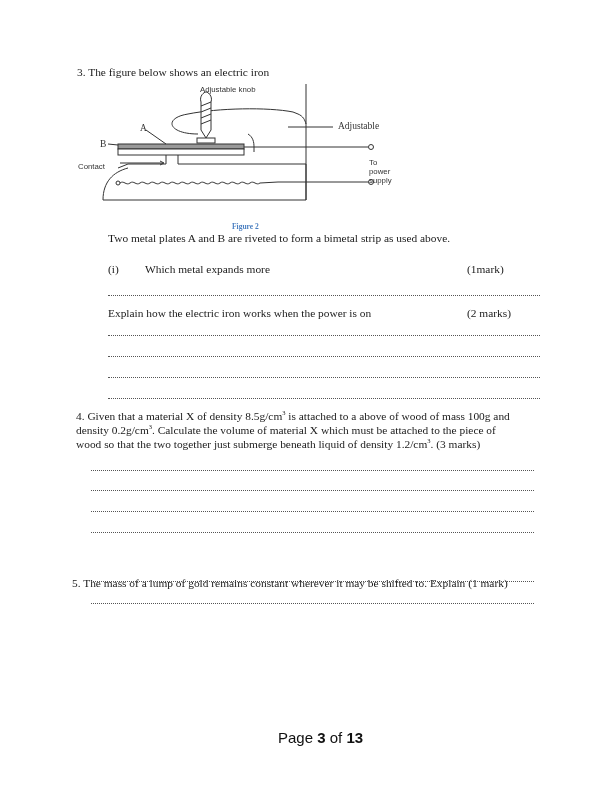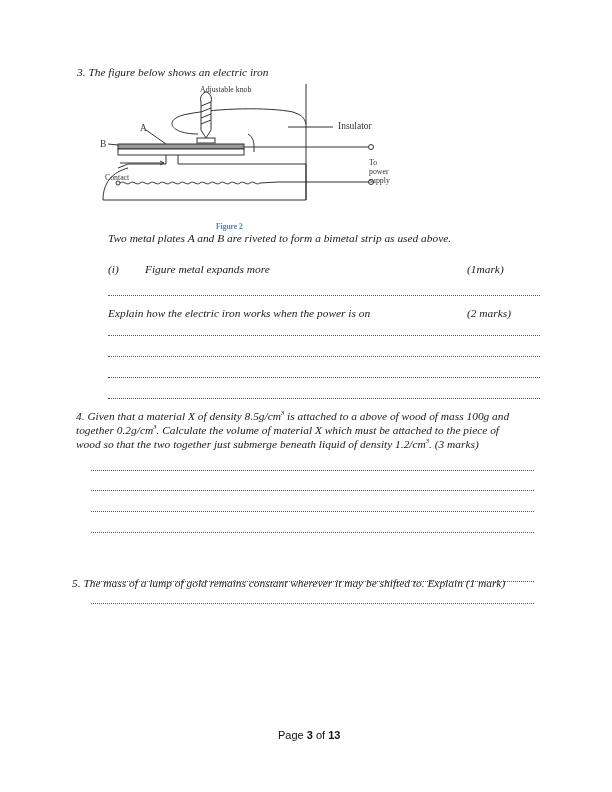--- a/index.html
+++ b/index.html
@@ -1,24 +1,24 @@
 <!DOCTYPE html>
 <html><head>
   <meta charset="utf-8">
   <style>
     html, body { margin:0; padding:0; background:#ffffff; }
     body { width:612px; height:792px; position:relative; overflow:hidden;
            font-family:"Liberation Serif", serif; color:#1a1a1a; }
     .abs { position:absolute; }
-    .txt { font-size:11.4px; line-height:13px; white-space:nowrap;font-style:italic; }
+    .txt { font-size:11.4px; line-height:13px; white-space:nowrap; }
     .dots { position:absolute; height:0; border-top:1.2px dotted #555; }
     .fig-caption { font-size:7.5px; color:#4a7fc1; font-weight:bold; }
-    .diagram-label { font-family:Liberation Serif, serif; font-size:7.8px; color:#333; }
+    .diagram-label { font-family:Liberation Sans, sans-serif; font-size:7.8px; color:#333; }
     .diagram-label-serif { font-family:"Liberation Serif", serif; font-size:9.5px; color:#333; }
-    .footer { font-family:"Liberation Sans", sans-serif; font-size:11px; color:#111; }
+    .footer { font-family:"Liberation Sans", sans-serif; font-size:15px; color:#111; }
     sup { font-size:6.5px; line-height:0; vertical-align:5px; }
     b { font-weight:bold; }
   </style>
 </head>
 <body>
 
 <div class="abs txt" style="left:77px;top:66px;">3.  The figure below shows an electric iron</div>
 
 <div class="abs" style="left:78px;top:82px;width:320px;height:120px;">
   <svg width="320" height="120" viewBox="0 0 320 120">
@@ -56,47 +56,47 @@
       <line x1="30" y1="62" x2="40" y2="63"></line>
 
       <line x1="42" y1="81" x2="85" y2="81"></line>
       <path d="M82,79 L86,81 L82,83"></path>
 
       <path d="M42,101 C46,98 48,104 52,101 C56,98 58,104 62,101 C66,98 68,104 72,101 C76,98 78,104 82,101 C86,98 88,104 92,101 C96,98 98,104 102,101 C106,98 108,104 112,101 C116,98 118,104 122,101 C126,98 128,104 132,101 C136,98 138,104 142,101 C146,98 148,104 152,101 C156,98 158,104 162,101 C166,98 168,104 172,101 C176,98 178,104 182,101 L200,100"></path>
       <circle cx="40" cy="101" r="2" fill="#fff"></circle>
     </g>
   </svg>
   <span class="abs diagram-label" style="left:122px;top:3px;">Adjustable knob</span>
-  <span class="abs diagram-label-serif" style="left:260px;top:39px;">Insulator</span>
+  <span class="abs diagram-label-serif" style="left:260px;top:39px;">Adjustable</span>
   <span class="abs diagram-label-serif" style="left:62px;top:41px;">A</span>
   <span class="abs diagram-label-serif" style="left:22px;top:57px;">B</span>
-  <span class="abs diagram-label" style="left:0px;top:91px;margin-left:27px;">Contact</span>
+  <span class="abs diagram-label" style="left:0px;top:80px;">Contact</span>
   <span class="abs diagram-label" style="left:246px;top:76px;margin-left:45px;">To power supply</span>
 </div>
 
-<div class="abs fig-caption" style="left:216px;top:222px;">Figure 2</div>
+<div class="abs fig-caption" style="left:232px;top:222px;">Figure 2</div>
 
 <div class="abs txt" style="left:108px;top:232px;">Two metal plates A and B are riveted to form a bimetal strip as used above.</div>
 
 <div class="abs txt" style="left:108px;top:263px;">(i)</div>
-<div class="abs txt" style="left:145px;top:263px;">Figure metal expands more</div>
+<div class="abs txt" style="left:145px;top:263px;">Which metal expands more</div>
 <div class="abs txt" style="left:467px;top:263px;">(1mark)</div>
 
 <div class="dots" style="left:108px;top:295px;width:432px;"></div>
 
 <div class="abs txt" style="left:108px;top:307px;">Explain how the electric iron works when the power is on</div>
 <div class="abs txt" style="left:467px;top:307px;">(2 marks)</div>
 
 <div class="dots" style="left:108px;top:335px;width:432px;"></div>
 <div class="dots" style="left:108px;top:356px;width:432px;"></div>
 <div class="dots" style="left:108px;top:377px;width:432px;"></div>
 <div class="dots" style="left:108px;top:398px;width:432px;"></div>
 
 <div class="abs txt" style="left:76px;top:410px;"><span>4. Given that a material X of density 8.5g/cm</span><sup>3</sup><span> is attached to a above of wood of mass 100g and</span></div>
-<div class="abs txt" style="left:76px;top:424px;"><span>together 0.2g/cm</span><sup>3</sup><span>. Calculate the volume of material X which must be attached to the piece of</span></div>
+<div class="abs txt" style="left:76px;top:424px;"><span>density 0.2g/cm</span><sup>3</sup><span>. Calculate the volume of material X which must be attached to the piece of</span></div>
 <div class="abs txt" style="left:76px;top:438px;"><span>wood so that the two together just submerge beneath liquid of density 1.2/cm</span><sup>3</sup><span>.    (3 marks)</span></div>
 
 <div class="dots" style="left:91px;top:470px;width:443px;"></div>
 <div class="dots" style="left:91px;top:490px;width:443px;"></div>
 <div class="dots" style="left:91px;top:511px;width:443px;"></div>
 <div class="dots" style="left:91px;top:532px;width:443px;"></div>
 
 <div class="abs txt" style="left:72px;top:577px;">5. The mass of a lump of gold remains constant wherever it may be shifted to. Explain   (1 mark)</div>
 
 <div class="dots" style="left:91px;top:581px;width:443px;"></div>

